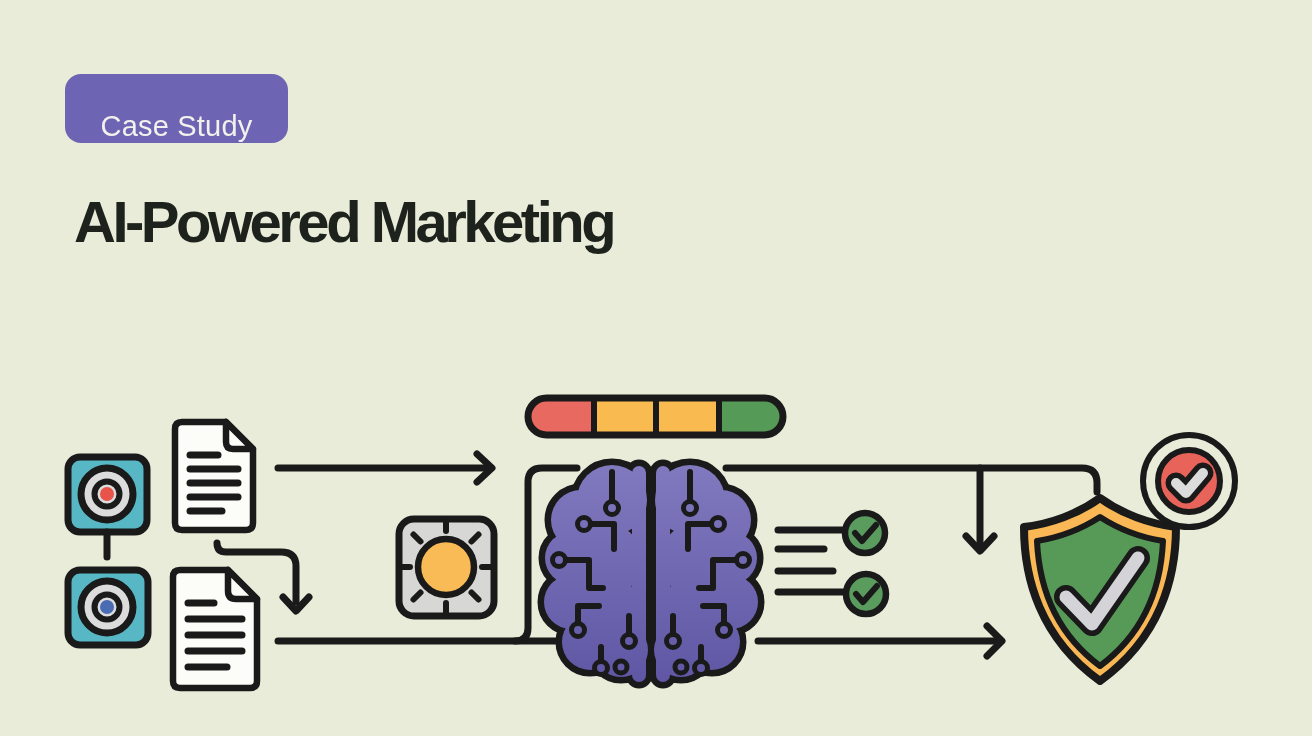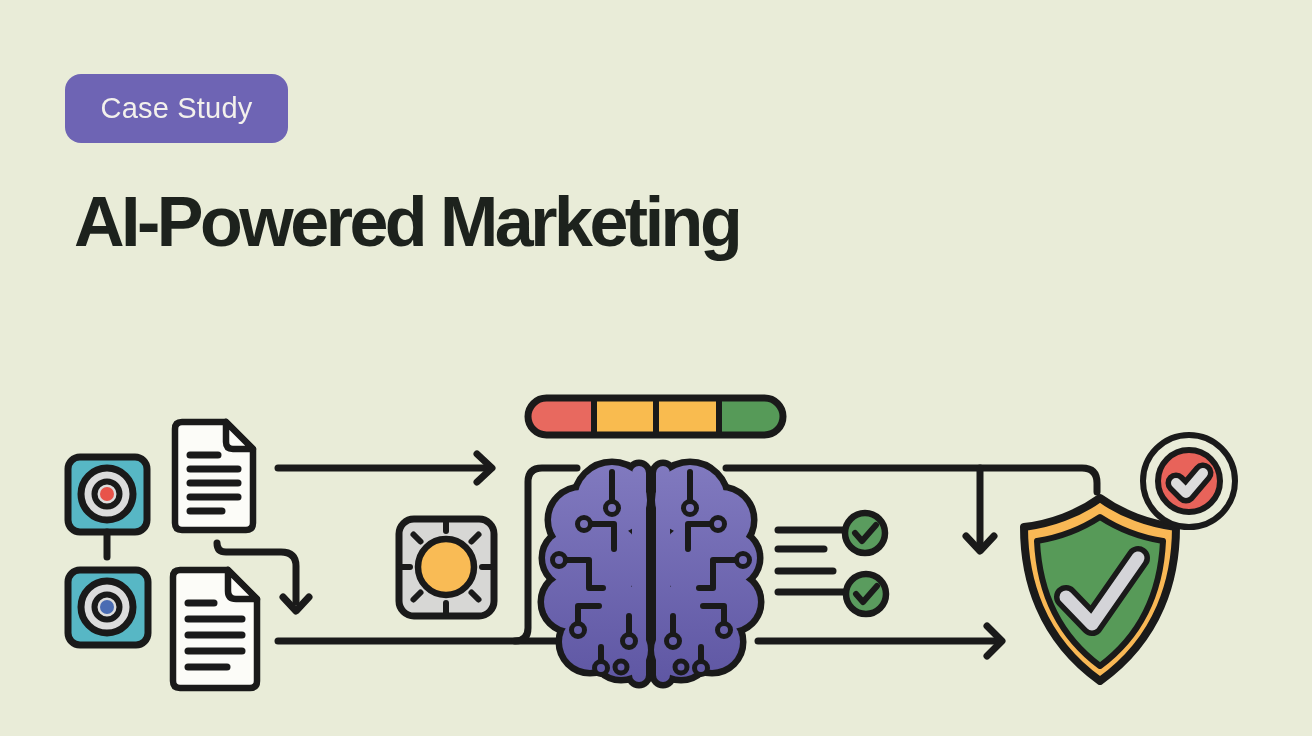--- a/index.html
+++ b/index.html
@@ -4,26 +4,26 @@
 <style>
   html,body{margin:0;padding:0;}
   body{
     width:1312px;height:736px;position:relative;overflow:hidden;
     background:#e9ecd8;
     font-family:"Liberation Sans", sans-serif;
   }
   .badge{
     position:absolute;left:65px;top:74px;width:223px;height:69px;
     background:#6e64b4;border-radius:16px;
-    display:flex;align-items:center;justify-content:center;
+    display:flex;align-items:flex-end;justify-content:center;
     color:#f3f1ec;font-size:29px;font-weight:500;letter-spacing:.2px;
   }
   .title{
     position:absolute;left:74px;top:183px;
-    color:#1d221d;font-size:70px;font-weight:700;
+    color:#1d221d;font-size:58px;font-weight:700;
     letter-spacing:-3.5px;line-height:78px;white-space:nowrap;
   }
   .diagram-svg{position:absolute;left:0;top:0;width:1312px;height:736px;}
   .ln{stroke:#1a1a1a;fill:none;stroke-width:7;stroke-linecap:round;stroke-linejoin:round;}
   .thin{stroke-width:6;}
   .docline{stroke:#1a1a1a;stroke-width:7;stroke-linecap:round;fill:none;}
 </style>
 </head>
 <body>
 

